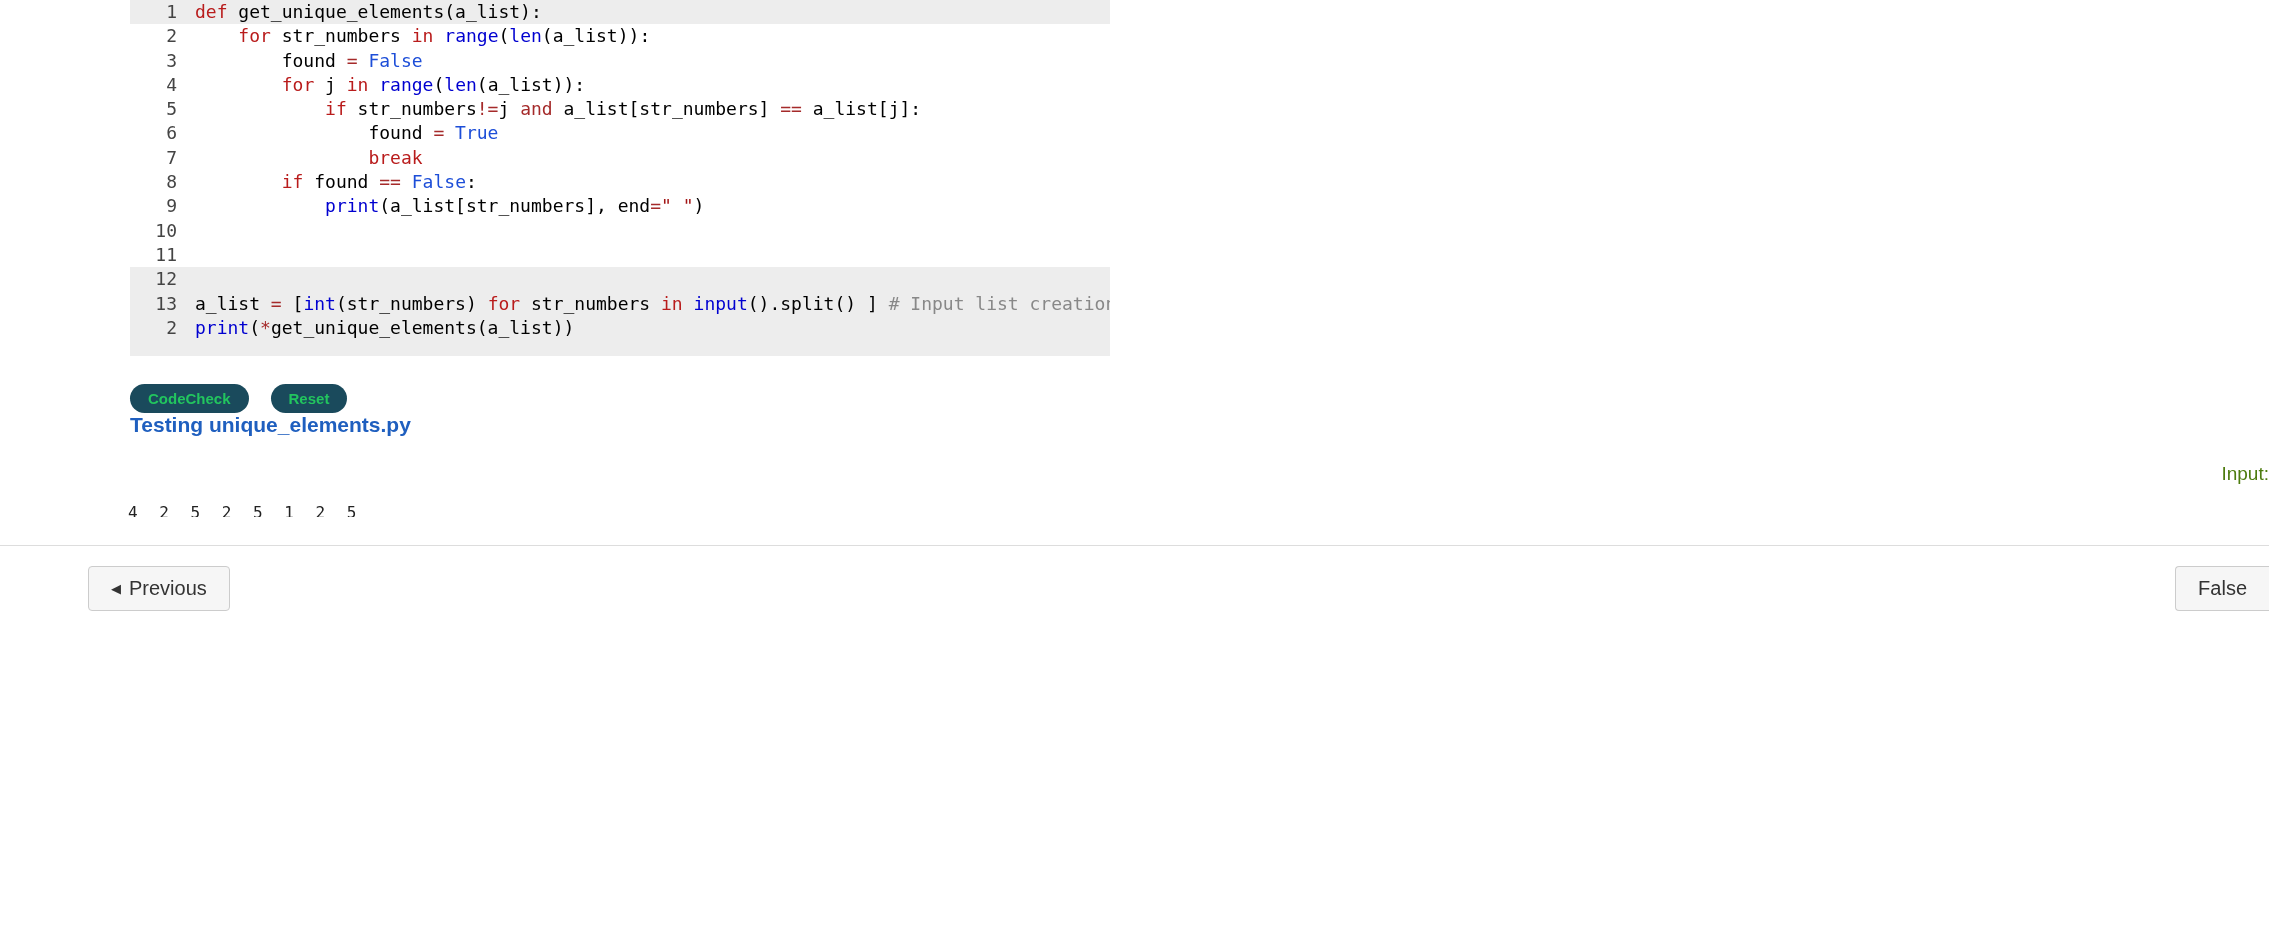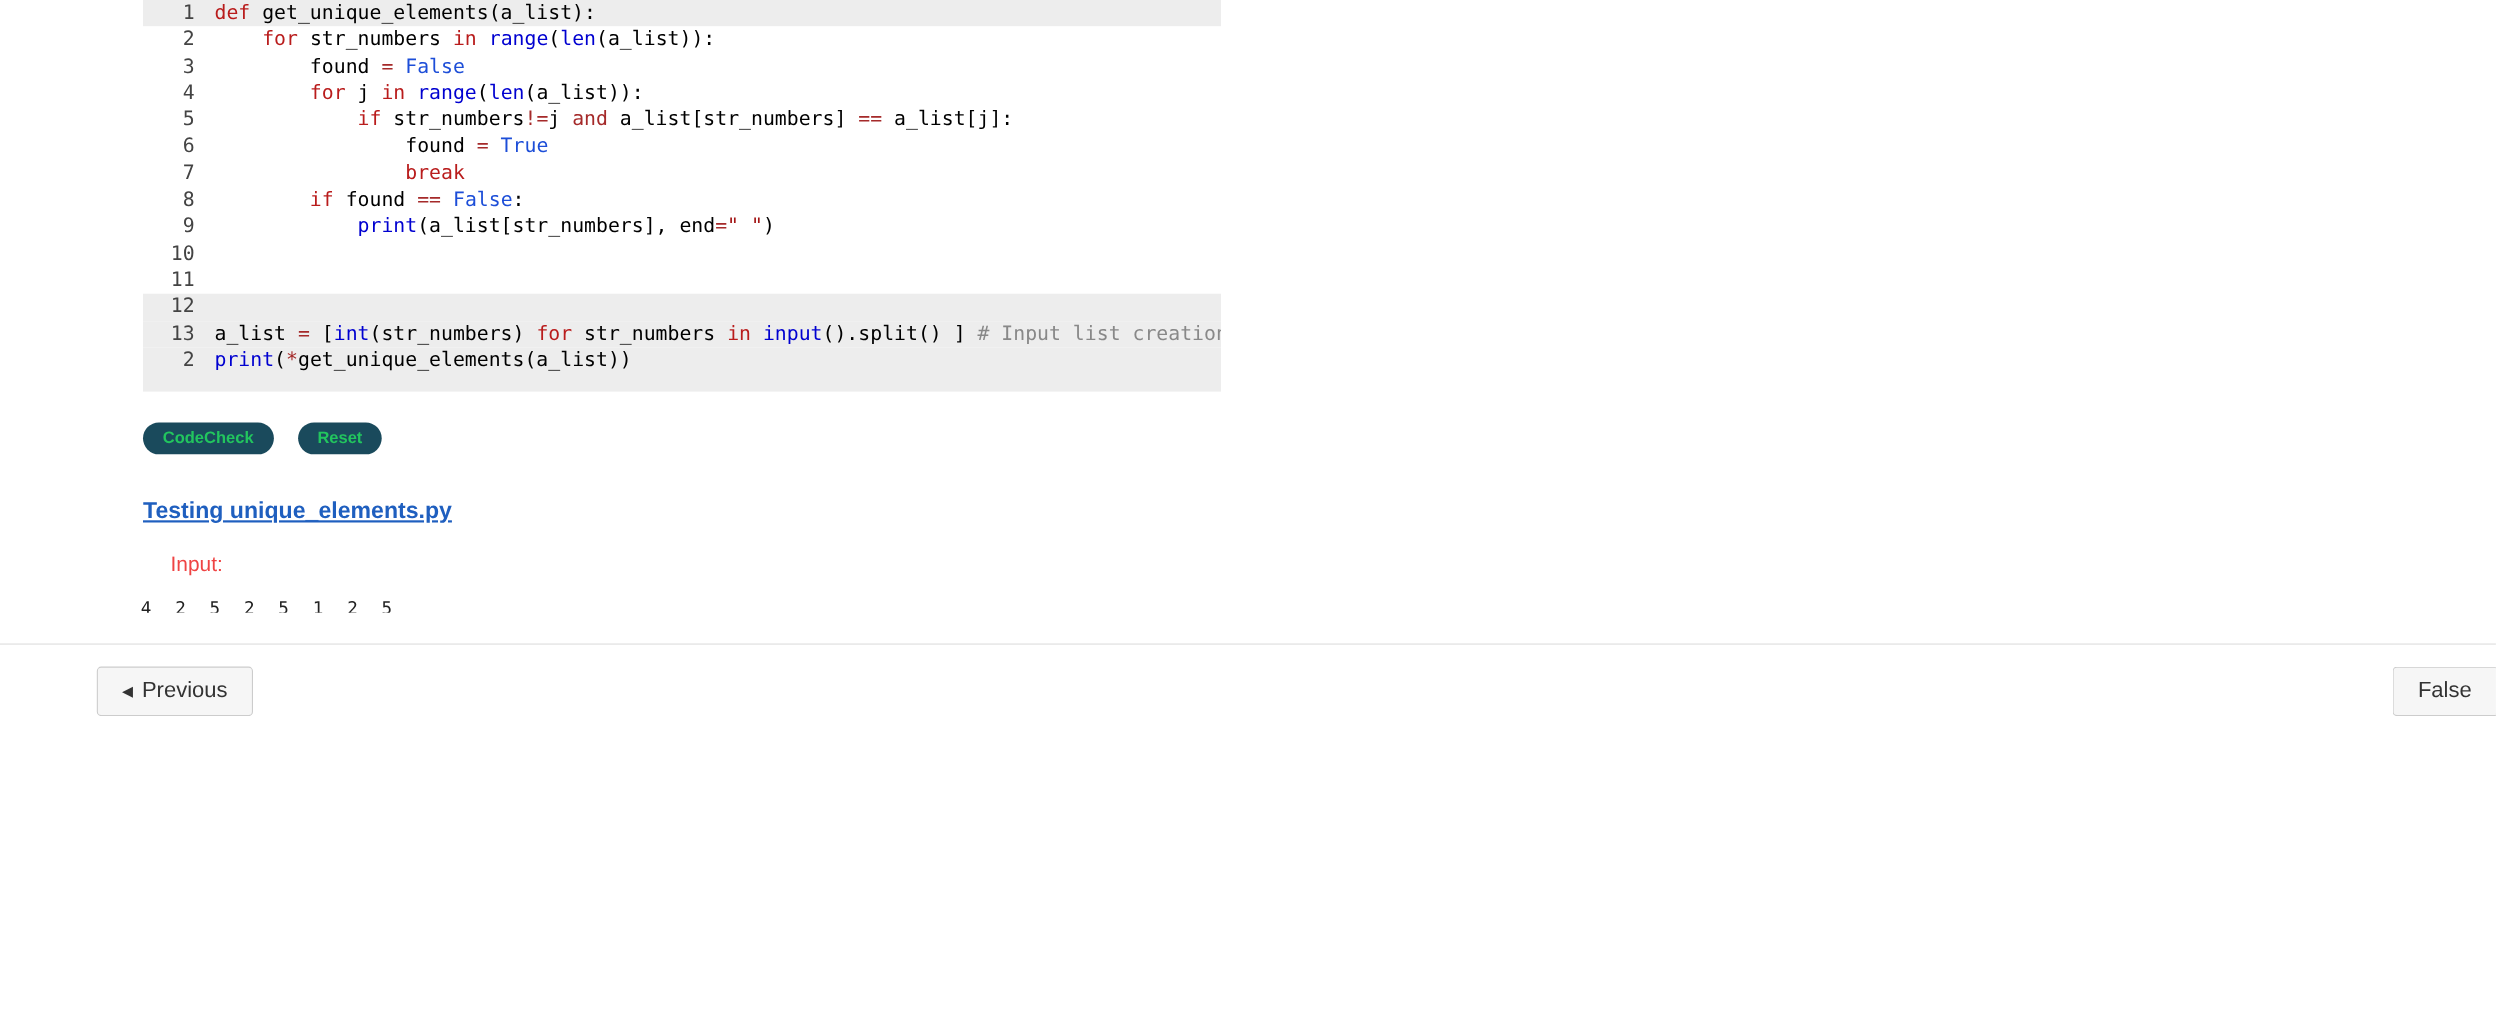--- a/index.html
+++ b/index.html
@@ -64,31 +64,30 @@
       border: none;
       border-radius: 15px;
       padding: 6px 18px;
       font-size: 15px;
       font-weight: bold;
       cursor: pointer;
       font-family: inherit;
     }
     .testing-heading {
       margin-left: 130px;
-      margin-top: 40px;
       color: #1f5fbf;
       font-size: 21px;
       font-weight: bold;
-      text-decoration: underline;
     }
     .input-label {
       margin-left: 155px;
       margin-top: 26px;
       font-size: 19px;
-      color: #ef4444;
+      color: #4d7c0f;
+      text-align: right;
     }
     .input-value {
       margin-left: 128px;
       margin-top: 18px;
       font-family: "Menlo", "Monaco", "Consolas", monospace;
       font-size: 16px;
       letter-spacing: 6px;
       color: #222;
       overflow: hidden;
       height: 14px;

